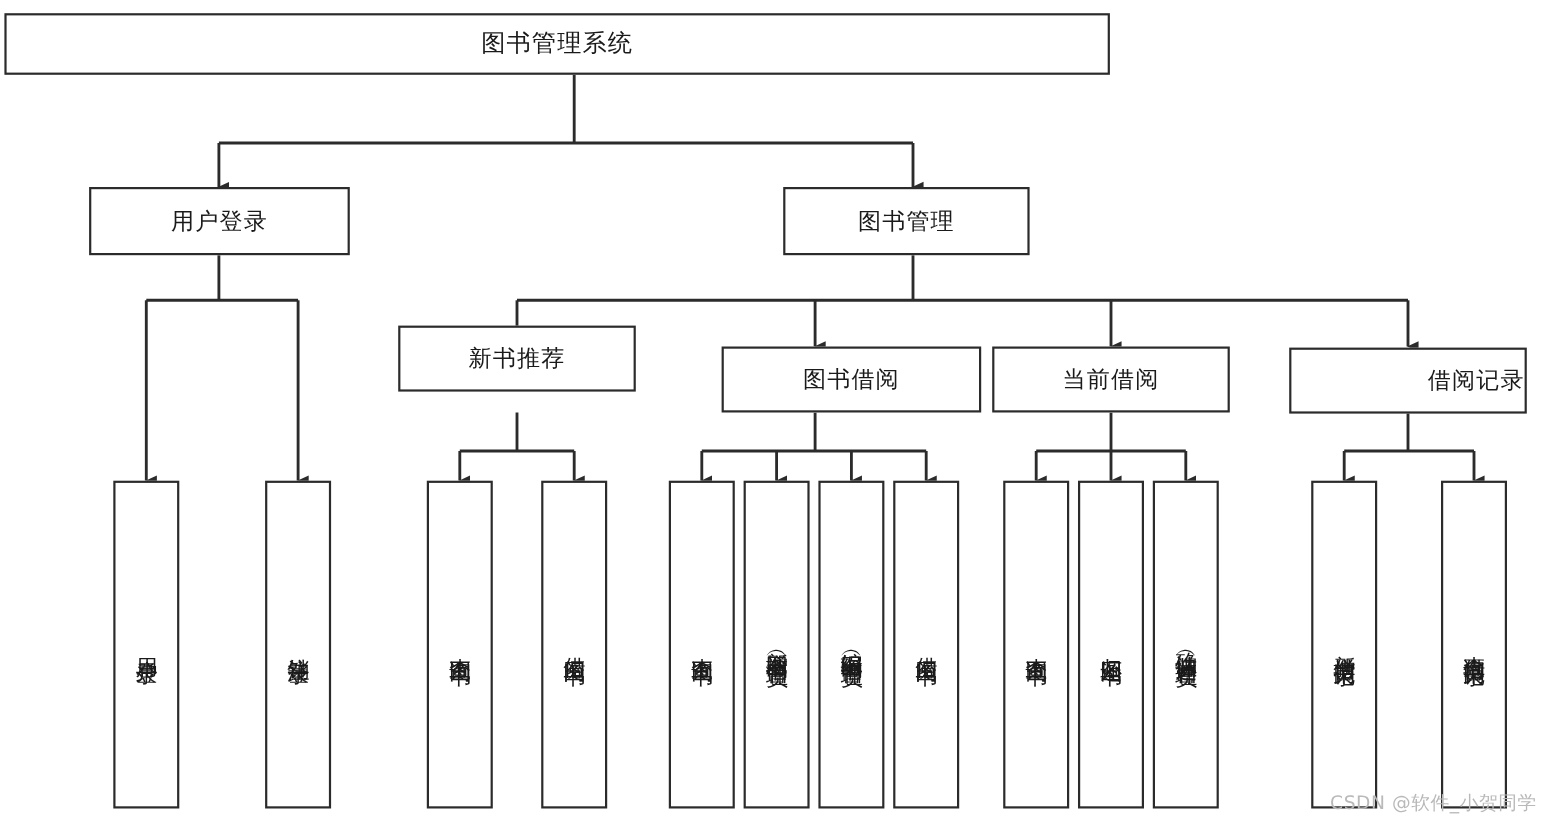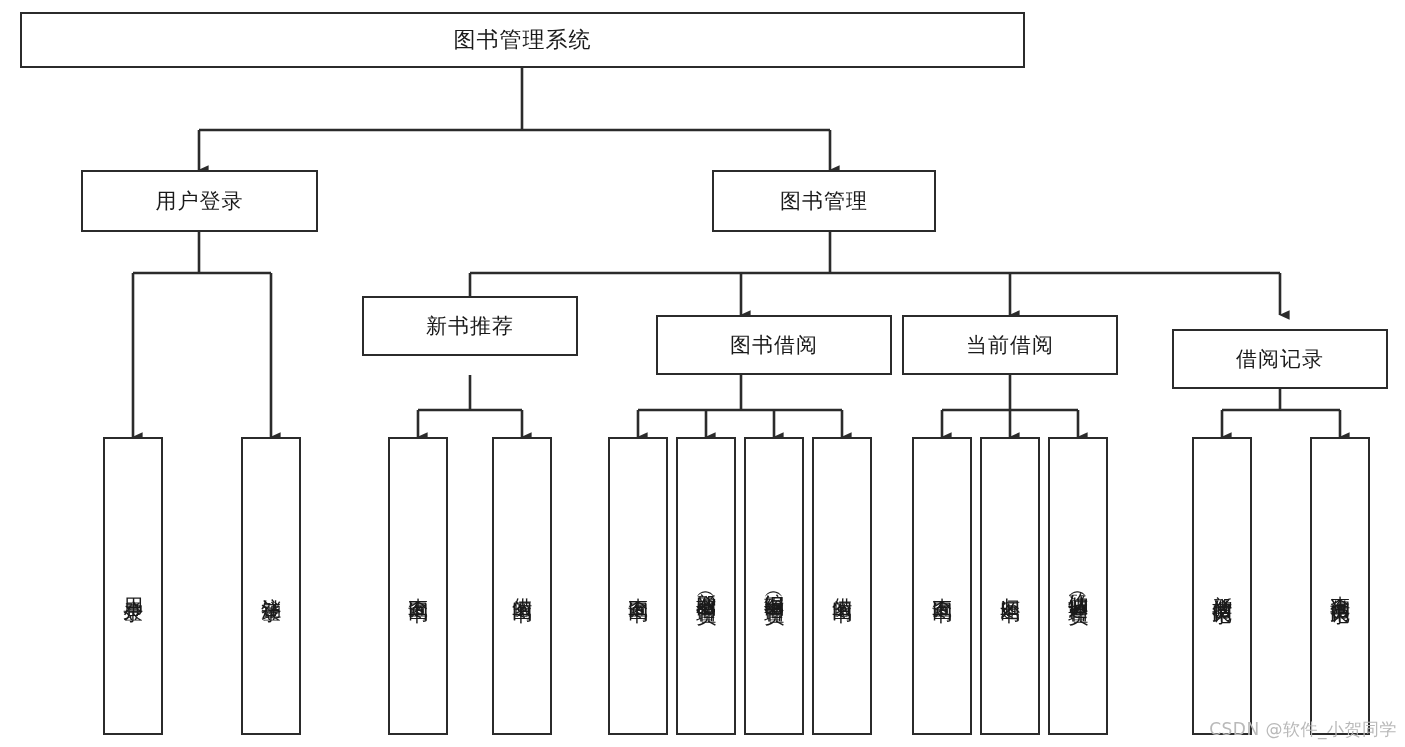--- a/index.html
+++ b/index.html
@@ -125,41 +125,41 @@
       <path d="M 1010 410 L 1010 437" marker-end="url(#arrow)"></path>
       <path d="M 1078 410 L 1078 437" marker-end="url(#arrow)"></path>
 
       <path d="M 1280 375 L 1280 410"></path>
       <path d="M 1222 410 L 1340 410"></path>
       <path d="M 1222 410 L 1222 437" marker-end="url(#arrow)"></path>
       <path d="M 1340 410 L 1340 437" marker-end="url(#arrow)"></path>
     </g>
   </svg>
 
-  <div class="node h root" style="left:20px; top:12px; width:1005px; height:56px;">
+  <div class="node h root" style="left:4px; top:12px; width:1005px; height:56px;">
     <span>图书管理系统</span>
   </div>
 
   <div class="node h" style="left:81px; top:170px; width:237px; height:62px;">
     <span>用户登录</span>
   </div>
   <div class="node h" style="left:712px; top:170px; width:224px; height:62px;">
     <span>图书管理</span>
   </div>
 
   <div class="node h" style="left:362px; top:296px; width:216px; height:60px;">
     <span>新书推荐</span>
   </div>
   <div class="node h" style="left:656px; top:315px; width:236px; height:60px;">
     <span>图书借阅</span>
   </div>
   <div class="node h" style="left:902px; top:315px; width:216px; height:60px;">
     <span>当前借阅</span>
   </div>
-  <div class="node h" style="left:1172px; top:329px; width:216px; height:60px;">
+  <div class="node h" style="left:1172px; top:316px; width:216px; height:60px;justify-content:flex-end;">
     <span>借阅记录</span>
   </div>
 
   <div class="node v" style="left:103px; top:437px; width:60px; height:298px;">
     <span class="vtext">用户登录</span>
   </div>
   <div class="node v" style="left:241px; top:437px; width:60px; height:298px;">
     <span class="vtext">注销登录</span>
   </div>
 

